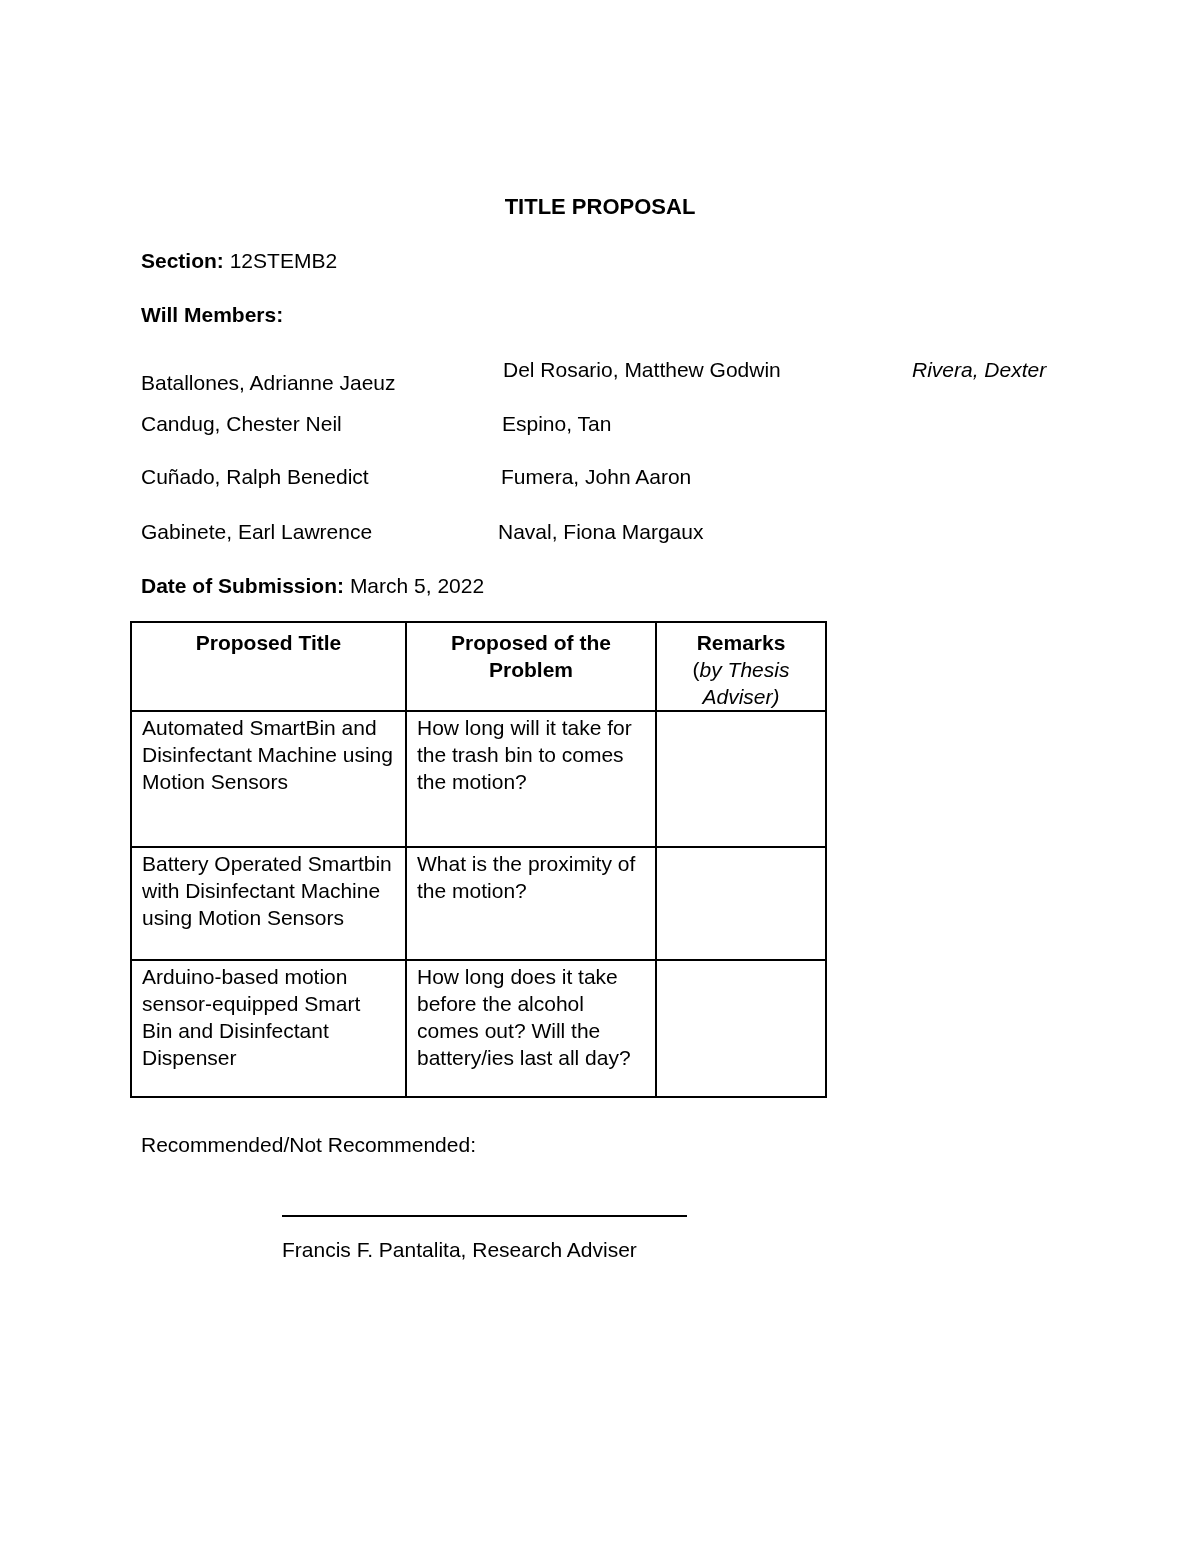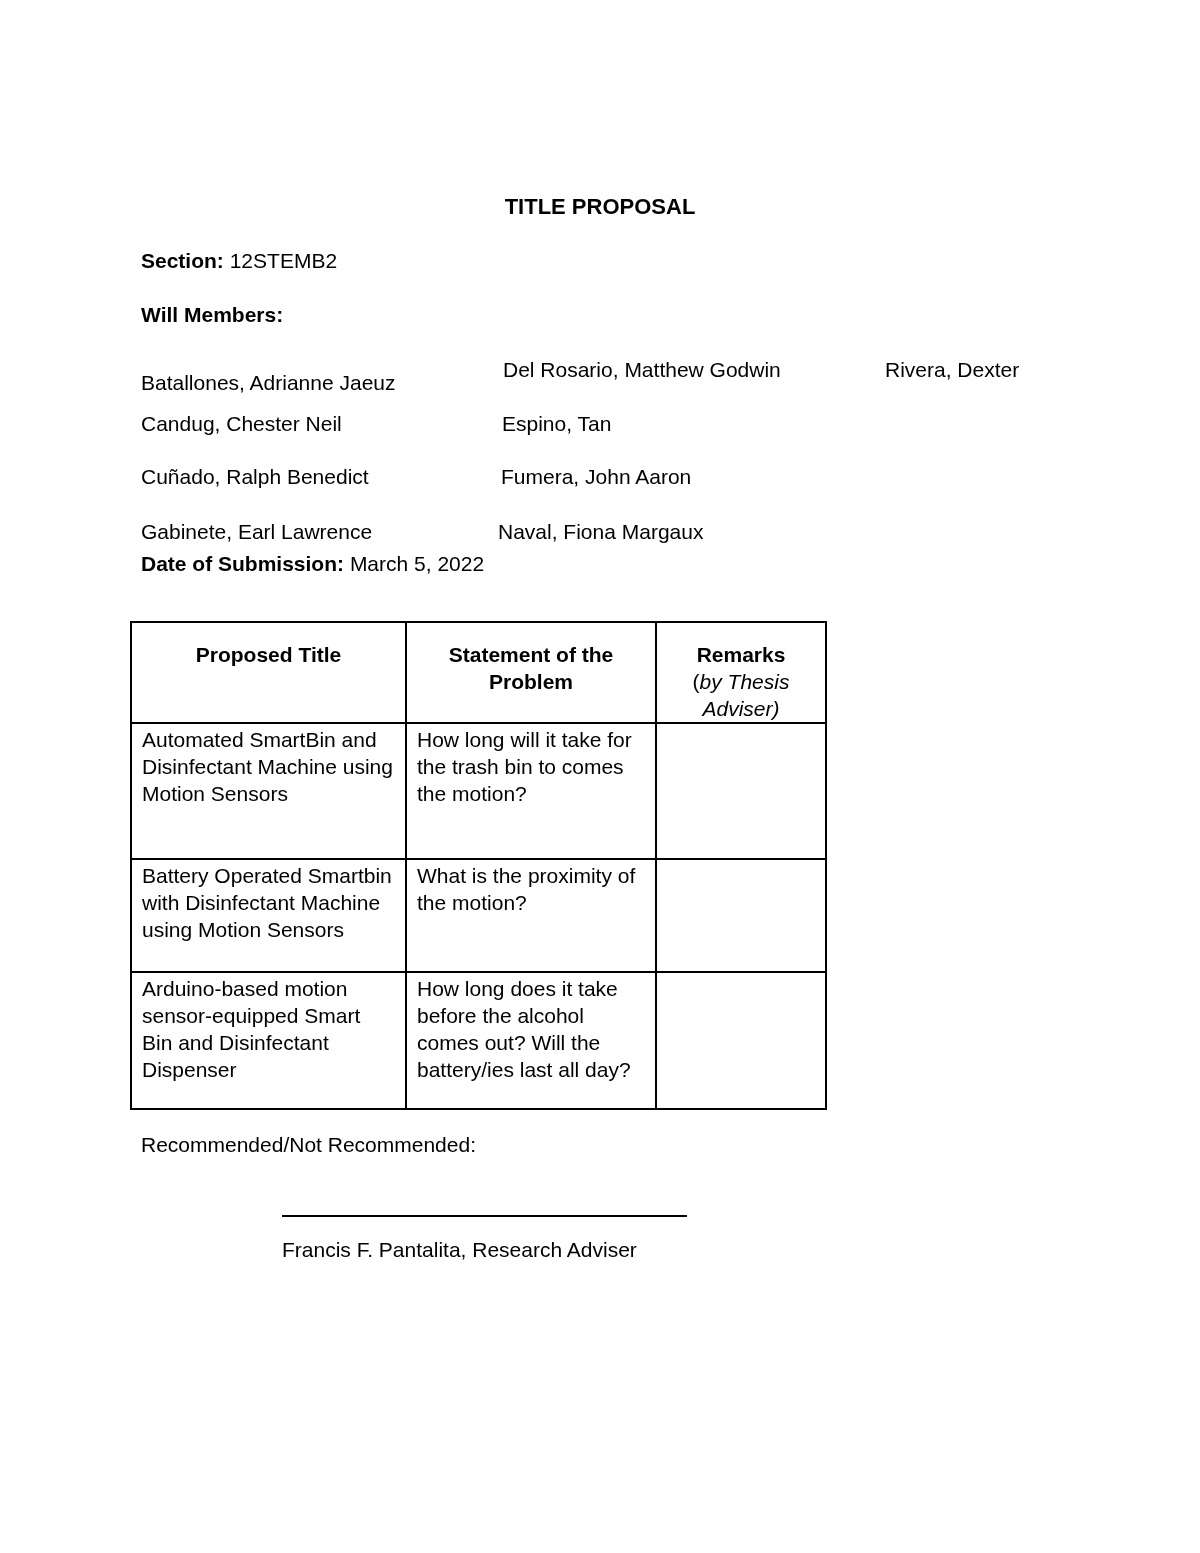--- a/index.html
+++ b/index.html
@@ -4,66 +4,66 @@
 <style>
   html, body { margin:0; padding:0; background:#ffffff; }
   body { width:1200px; height:1553px; position:relative; overflow:hidden;
          font-family:"Liberation Sans", sans-serif; color:#000; font-size:21px; }
   .abs { position:absolute; white-space:nowrap; line-height:1;text-align:center; }
   .title { left:0; width:1200px; top:196px; text-align:center; font-weight:bold; font-size:22px; }
   .b { font-weight:bold; }
   table.prop { position:absolute; left:130px; top:621px; width:695px; border-collapse:collapse;
                table-layout:fixed; font-size:21px; }
   table.prop td, table.prop th { border:2px solid #000; vertical-align:top; padding:2px 10px 0 10px; line-height:27px; }
-  table.prop th { font-weight:bold; padding-top:18px; }
+  table.prop th { font-weight:bold; padding-top:6px; }
   .italic { font-style:italic; font-weight:normal; }
   .sig-line { left:282px; top:1215px; width:405px; height:0; border-bottom:2px solid #000; }
 </style>
 </head>
 <body>
 
 <div>
 
   <div class="abs title">TITLE PROPOSAL</div>
 
   <div class="abs" style="left:141px; top:250px;">
     <span class="b">Section:</span>
     <span>12STEMB2</span>
   </div>
 
   <div class="abs b" style="left:141px; top:304px;">Will Members:</div>
 
   <div class="abs" style="left:141px; top:372px;">Batallones, Adrianne Jaeuz</div>
   <div class="abs" style="left:503px; top:359px;">Del Rosario, Matthew Godwin</div>
-  <div class="abs" style="left:885px; top:359px;">Rivera, Dexter</div>
+  <div class="abs" style="left:912px; top:359px;font-style:italic;">Rivera, Dexter</div>
 
   <div class="abs" style="left:141px; top:413px;">Candug, Chester Neil</div>
   <div class="abs" style="left:502px; top:413px;">Espino, Tan</div>
 
   <div class="abs" style="left:141px; top:466px;">Cuñado, Ralph Benedict</div>
   <div class="abs" style="left:501px; top:466px;">Fumera, John Aaron</div>
 
   <div class="abs" style="left:141px; top:521px;">Gabinete, Earl Lawrence</div>
   <div class="abs" style="left:498px; top:521px;">Naval, Fiona Margaux</div>
 
-  <div class="abs" style="left:141px; top:553px;">
+  <div class="abs" style="left:141px; top:575px;">
     <span class="b">Date of Submission:</span>
     <span>March 5, 2022</span>
   </div>
 
   <table class="prop">
     <colgroup>
       <col style="width:275px">
       <col style="width:250px">
       <col style="width:170px">
     </colgroup>
     <tbody>
         <tr style="height:83px">
       <th>Proposed Title</th>
-      <th>Statement of the Problem</th>
+      <th>Proposed of the Problem</th>
       <th>
         <div>Remarks</div>
         <div><span class="italic" style="font-style:normal">(</span><span class="italic">by Thesis Adviser)</span></div>
       </th>
     </tr>
     <tr style="height:136px">
       <td>Automated SmartBin and Disinfectant Machine using Motion Sensors</td>
       <td>How long will it take for the trash bin to comes the motion?</td>
       <td></td>
     </tr>

